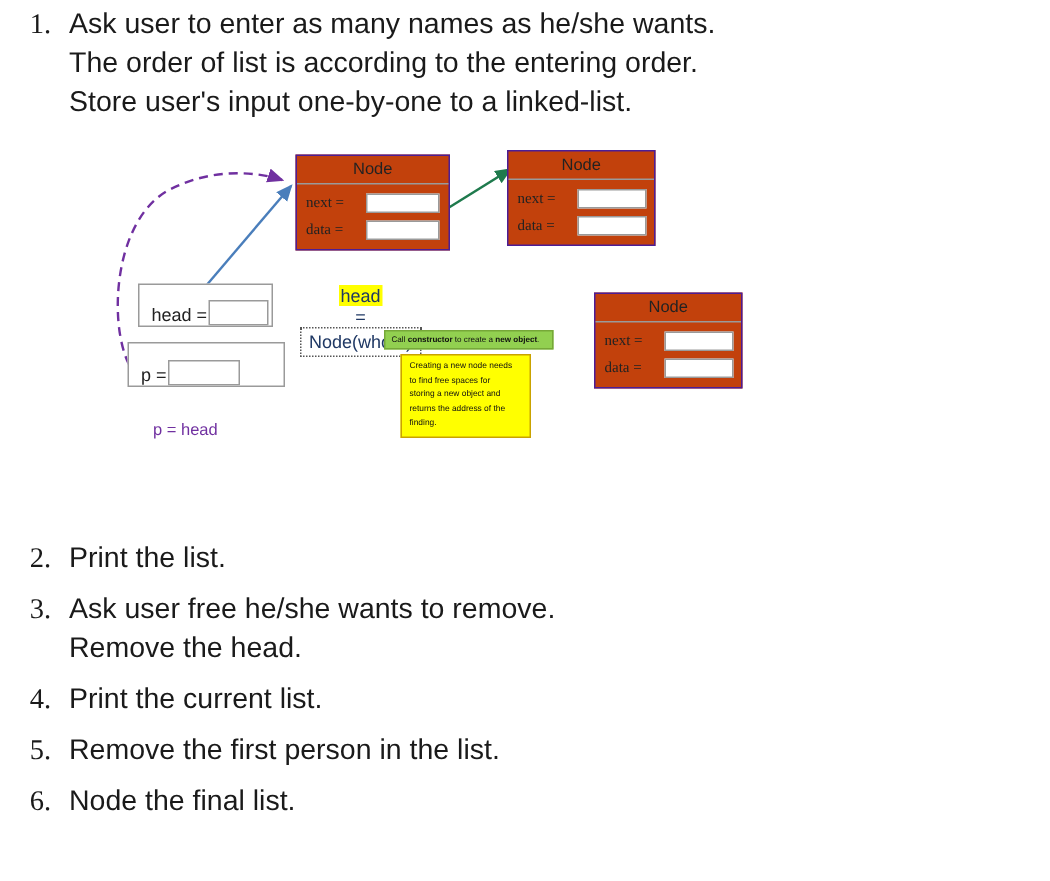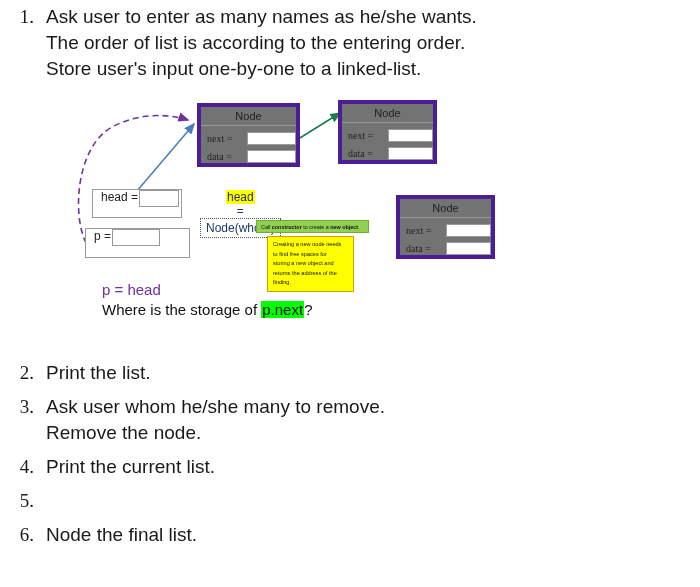--- a/index.html
+++ b/index.html
@@ -13,34 +13,34 @@
             font-family:"Liberation Serif",serif;font-size:19px;line-height:26px;}
   .step-body{margin-left:12px;}
   .step-line{font-family:Liberation Sans, sans-serif;font-size:19px;line-height:26px;
              white-space:pre;}
 
   
   .diagram{position:absolute;left:0;top:95px;width:700px;height:260px;}
   .diagram svg{position:absolute;left:0;top:0;}
 
   
-  .node-box{position:absolute;border:4px solid #4c1d95;background:#737373;
+  .node-box{position:absolute;border:1px solid #4c1d95;background:#c2410c;
             box-sizing:border-box;}
   .node-title{height:18px;line-height:18px;text-align:center;
               font-family:"Liberation Sans",sans-serif;font-size:11px;color:#222;
               border-bottom:1px solid #9a9a9a;}
   .node-rows{padding:4px 0 3px 6px;}
   .node-row{display:flex;align-items:center;height:16px;margin-bottom:2px;}
   .node-lbl{font-family:Liberation Serif, serif;font-size:10px;color:#222;
             width:40px;flex:0 0 40px;}
   .node-slot{height:13px;border:1px solid #9a9a9a;background:#fff;box-sizing:border-box;}
 
   
   .var-box{position:absolute;border:1px solid #9a9a9a;background:#fff;
-           box-sizing:border-box;display:flex;align-items:flex-start;padding-left:8px;}
+           box-sizing:border-box;display:flex;align-items:flex-end;padding-left:8px;}
   .var-lbl{font-family:"Liberation Sans",sans-serif;font-size:12px;color:#222;}
   .var-slot{height:17px;border:1px solid #9a9a9a;background:#fff;box-sizing:border-box;
             margin-left:1px;}
 
   
   .assign{position:absolute;display:flex;align-items:center;
           font-family:"Liberation Sans",sans-serif;font-size:12px;}
   .assign .hl{background:#FFFF00;color:#1f3864;padding:0 1px;}
   .assign .eq{color:#1f3864;margin:0 4px;}
   .assign .dotted{border:1px dotted #555;padding:2px 5px;color:#1f3864;}
@@ -50,21 +50,21 @@
                  box-sizing:border-box;padding:2px 4px;
                  font-family:"Liberation Sans",sans-serif;font-size:5.4px;
                  line-height:9px;color:#111;white-space:nowrap;}
   .callout-green b{font-weight:bold;}
   .callout-yellow{position:absolute;background:#FFFF00;border:1px solid #c9a200;
                   box-sizing:border-box;padding:3px 5px;
                   font-family:"Liberation Sans",sans-serif;font-size:5.6px;
                   line-height:9.5px;color:#111;}
 
   
-  .note{position:absolute;font-family:"Liberation Sans",sans-serif;font-size:15px;}
+  .note{position:absolute;font-family:"Liberation Sans",sans-serif;font-size:11px;}
   .note-purple{color:#7030a0;}
   .note-q{color:#111;}
   .note-q .hl-green{background:#00FF00;padding:0 1px;}
 </style>
 </head>
 <body>
 
 <div class="steps" style="top:4px;">
   <div class="step">
     <div class="step-num">1.</div>
@@ -163,48 +163,48 @@
   <div class="callout-yellow" style="left:267px;top:141px;width:87px;height:56px;">
     <div>Creating a new node needs</div>
     <div>to find free spaces for</div>
     <div>storing a new object and</div>
     <div>returns the address of the</div>
     <div>finding.</div>
   </div>
 
   <div class="note note-purple" style="left:102px;top:186px;">p = head</div>
 
-  <div class="note note-q" style="left:102px;top:206px;">
-    <span>Where is the storage of </span><span class="hl-green">p.next</span><span>?</span>
-  </div>
 
 </div>
 
 <div class="steps" style="top:360px;">
   <div class="step">
     <div class="step-num">2.</div>
     <div class="step-body">
       <div class="step-line">Print the list.</div>
     </div>
   </div>
   <div class="step" style="margin-top:8px;">
     <div class="step-num">3.</div>
     <div class="step-body">
-      <div class="step-line">Ask user whom he/she many to remove.</div>
-      <div class="step-line">Remove the node.</div>
+      <div class="step-line">Ask user free he/she wants to remove.</div>
+      <div class="step-line">Remove the head.</div>
     </div>
   </div>
   <div class="step" style="margin-top:8px;">
     <div class="step-num">4.</div>
     <div class="step-body">
       <div class="step-line">Print the current list.</div>
     </div>
   </div>
   <div class="step" style="margin-top:8px;">
     <div class="step-num">5.</div>
+    <div class="step-body">
+      <div class="step-line">Remove the first person in the list.</div>
+    </div>
   </div>
   <div class="step" style="margin-top:8px;">
     <div class="step-num">6.</div>
     <div class="step-body">
       <div class="step-line">Node the final list.</div>
     </div>
   </div>
 </div>
 
 </body></html>

